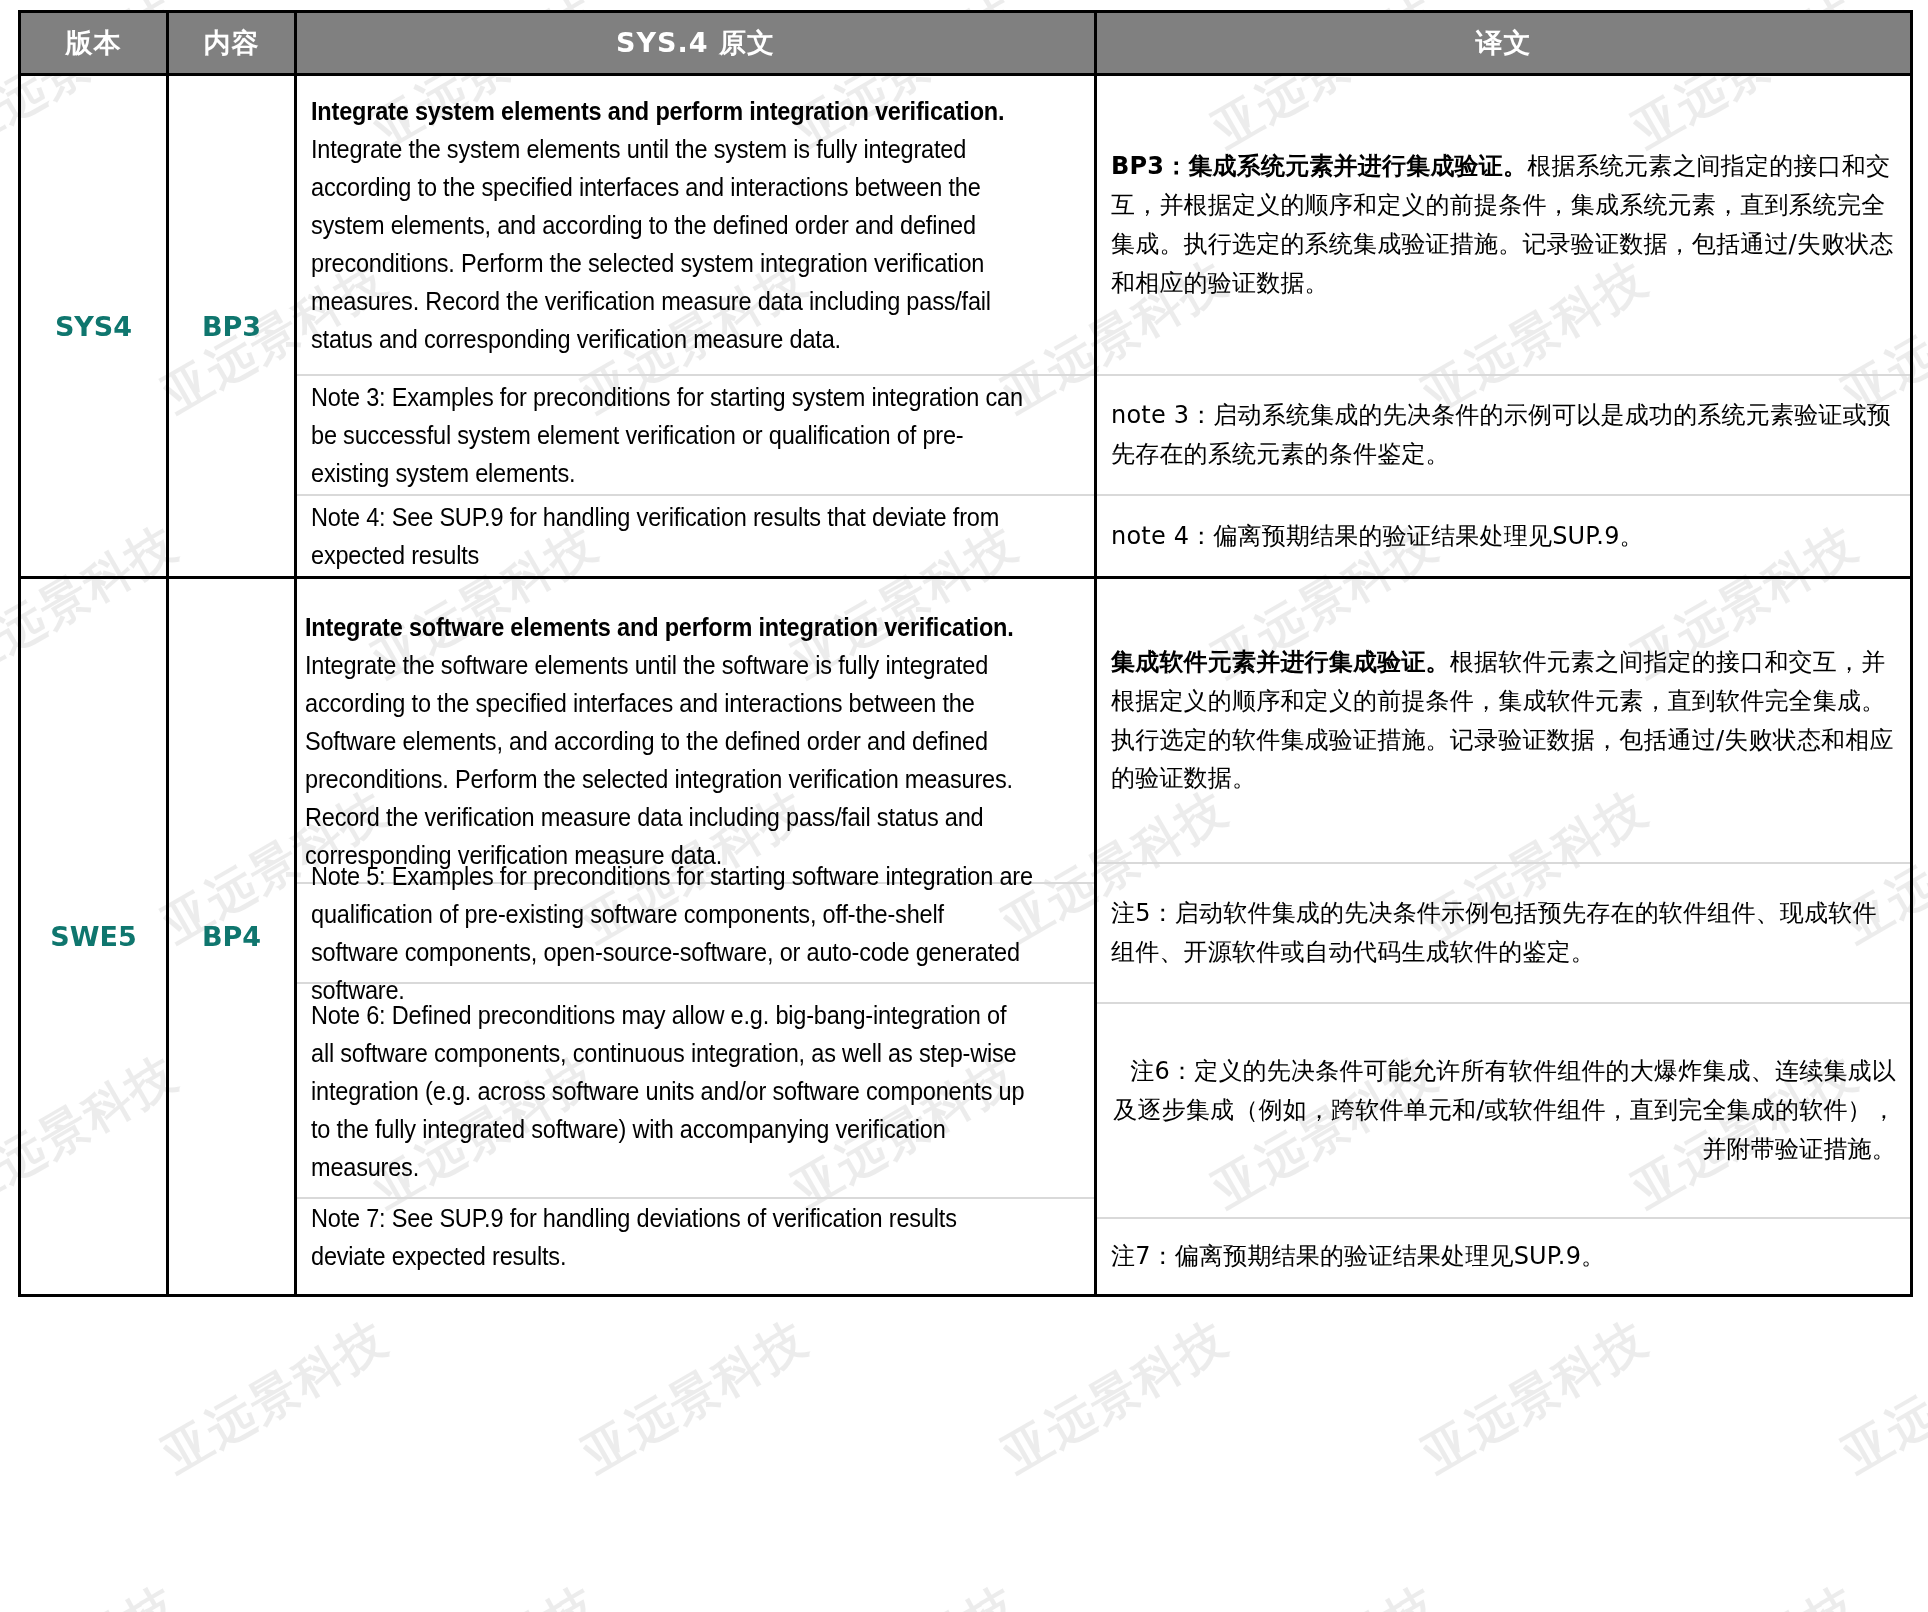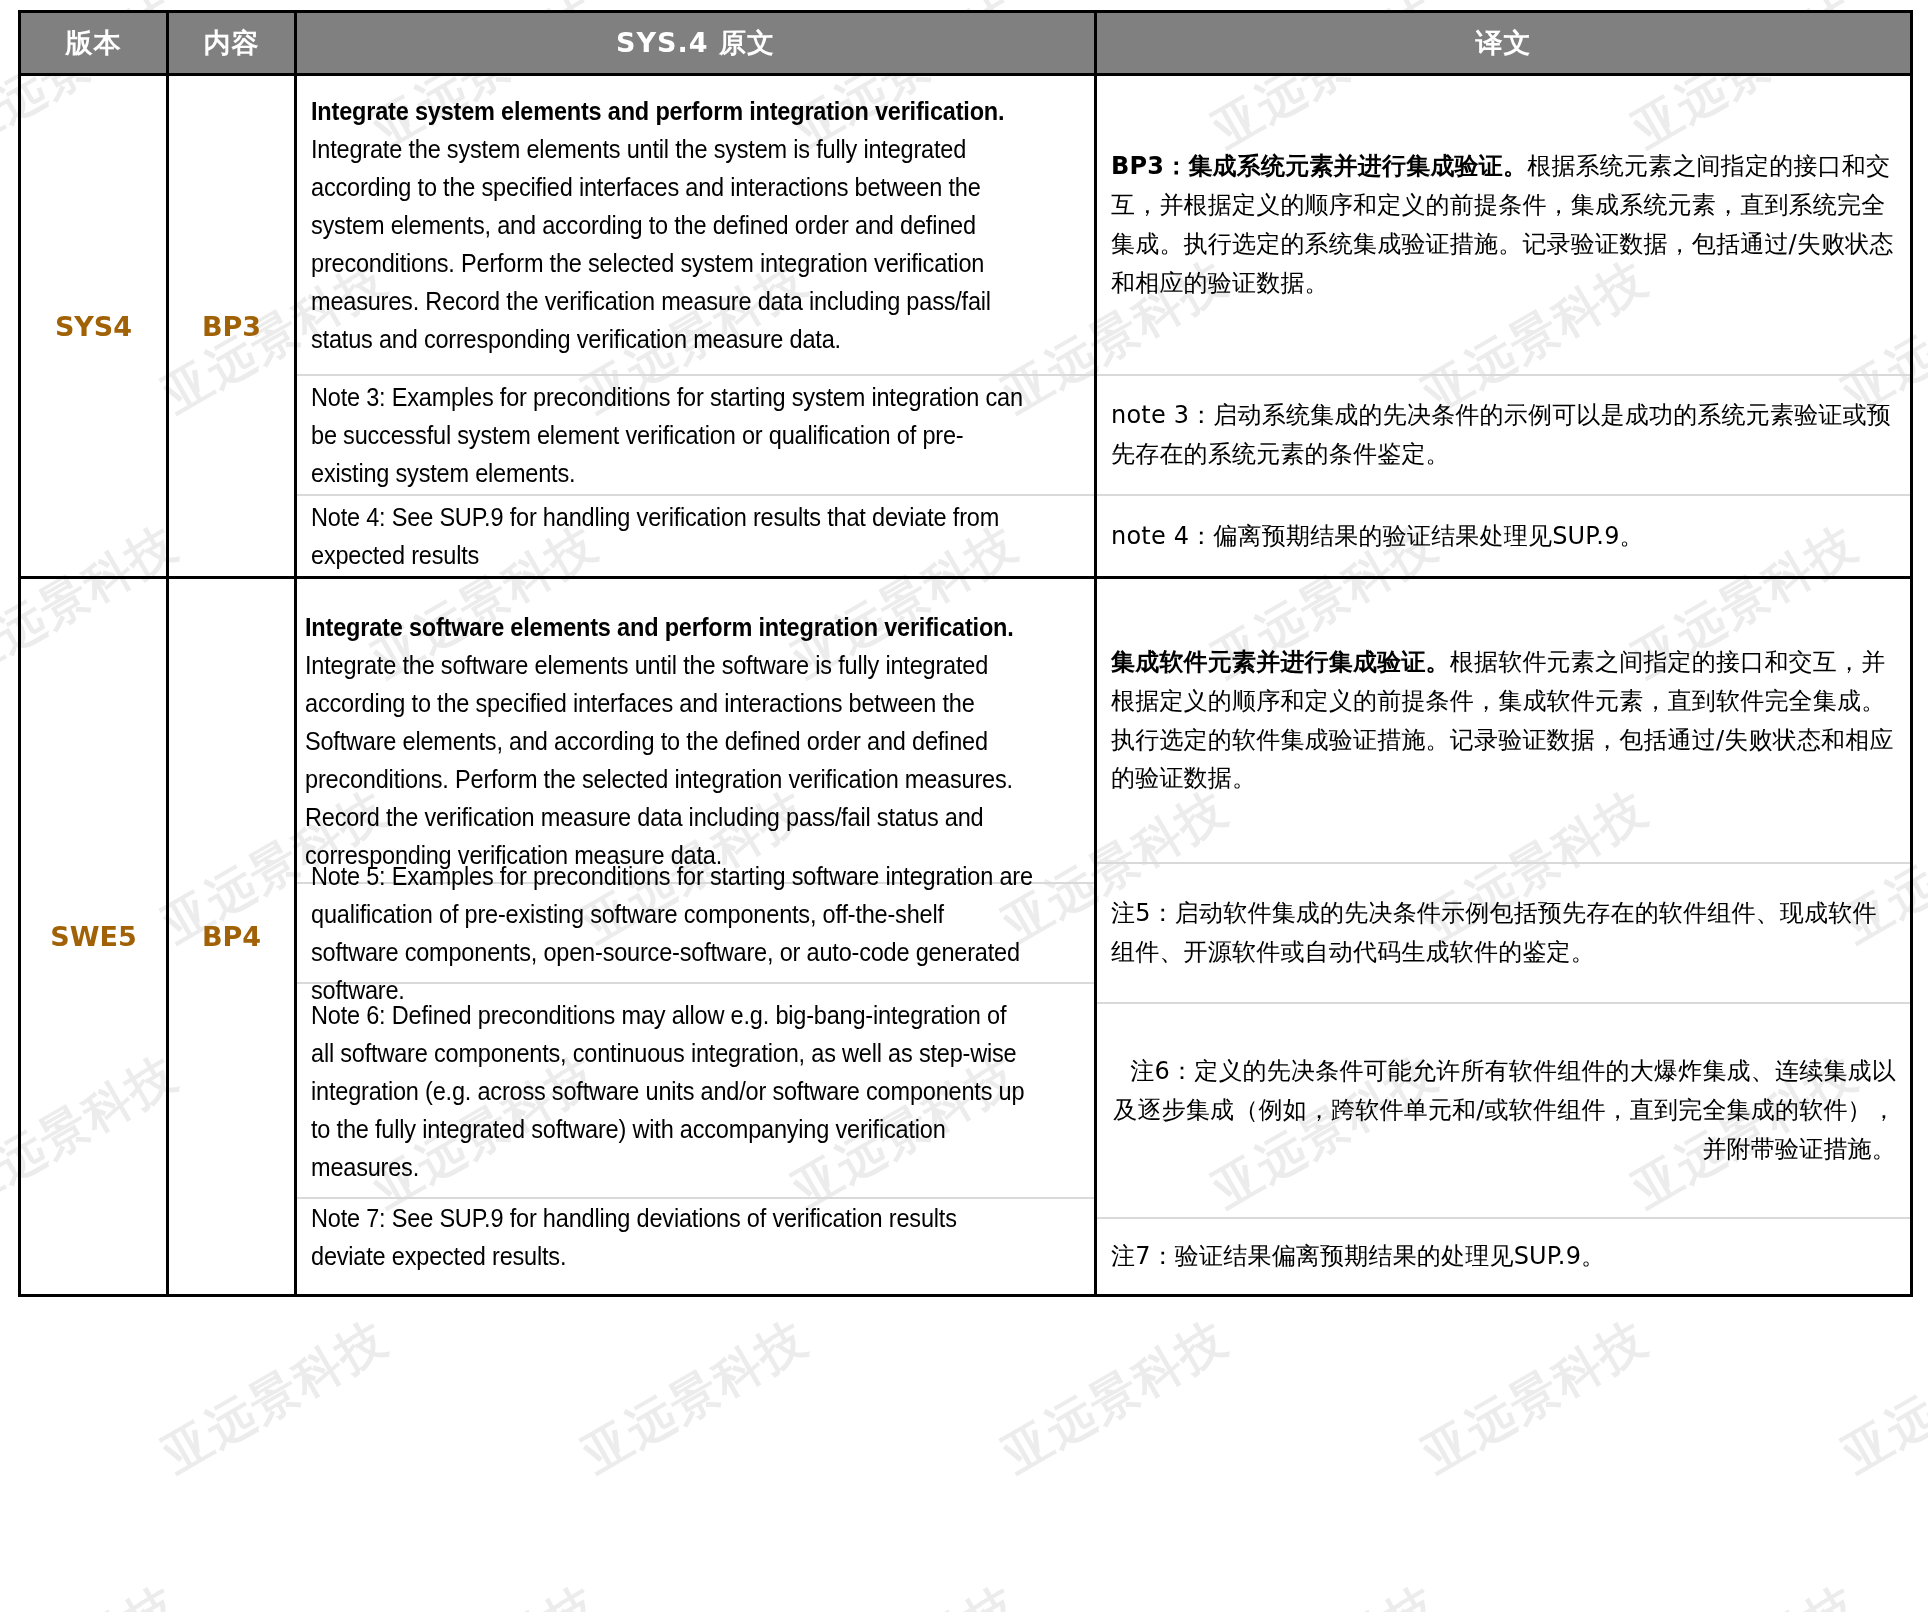--- a/index.html
+++ b/index.html
@@ -67,21 +67,21 @@
   th.h-orig{font-size:27px;}
 
   
   td.cell-version,td.cell-content{
     border-left:3px solid #000;
     border-right:3px solid #000;
     border-bottom:3px solid #000;
     text-align:center;
     font-weight:700;
     font-size:27px;
-    color:#a16207;
+    color:#0f766e;
     font-family:"DejaVu Sans","Liberation Sans",sans-serif;
   }
   td.cell-stack{
     border-right:3px solid #000;
     border-bottom:3px solid #000;
     padding:0;
     vertical-align:top;
   }
   td.cell-stack.first{border-left:3px solid #000;}
 
@@ -221,19 +221,19 @@
             <div class="sub" style="height: 285px;">
               <div class="zh"><b>集成软件元素并进行集成验证。</b>根据软件元素之间指定的接口和交互，并根据定义的顺序和定义的前提条件，集成软件元素，直到软件完全集成。执行选定的软件集成验证措施。记录验证数据，包括通过/失败状态和相应的验证数据。</div>
             </div>
             <div class="sub" style="height: 140px;">
               <div class="zh">注5：启动软件集成的先决条件示例包括预先存在的软件组件、现成软件组件、开源软件或自动代码生成软件的鉴定。</div>
             </div>
             <div class="sub" style="height: 215px; text-align: right;">
               <div class="zh">注6：定义的先决条件可能允许所有软件组件的大爆炸集成、连续集成以及逐步集成（例如，跨软件单元和/或软件组件，直到完全集成的软件），并附带验证措施。</div>
             </div>
             <div class="sub last" style="height: 75px;">
-              <div class="zh">注7：验证结果偏离预期结果的处理见SUP.9。</div>
+              <div class="zh">注7：偏离预期结果的验证结果处理见SUP.9。</div>
             </div>
           </td>
         </tr>
       </tbody>
   </table>
 </div>
 
 </body></html>

